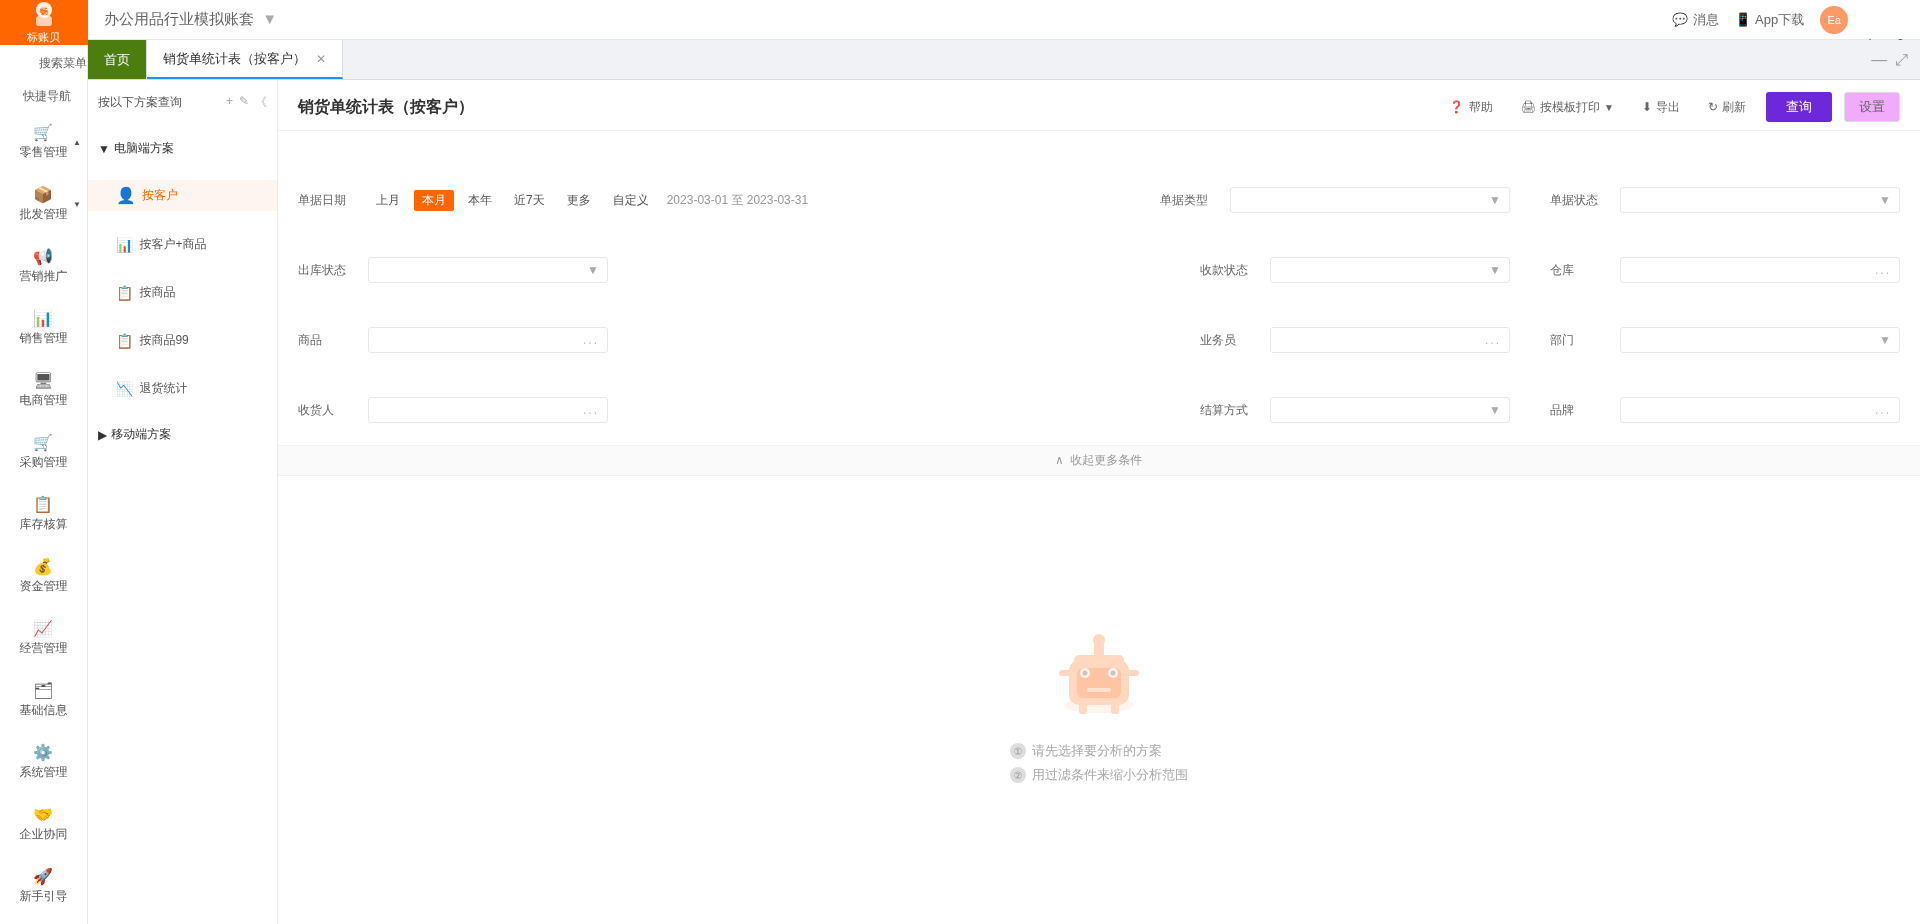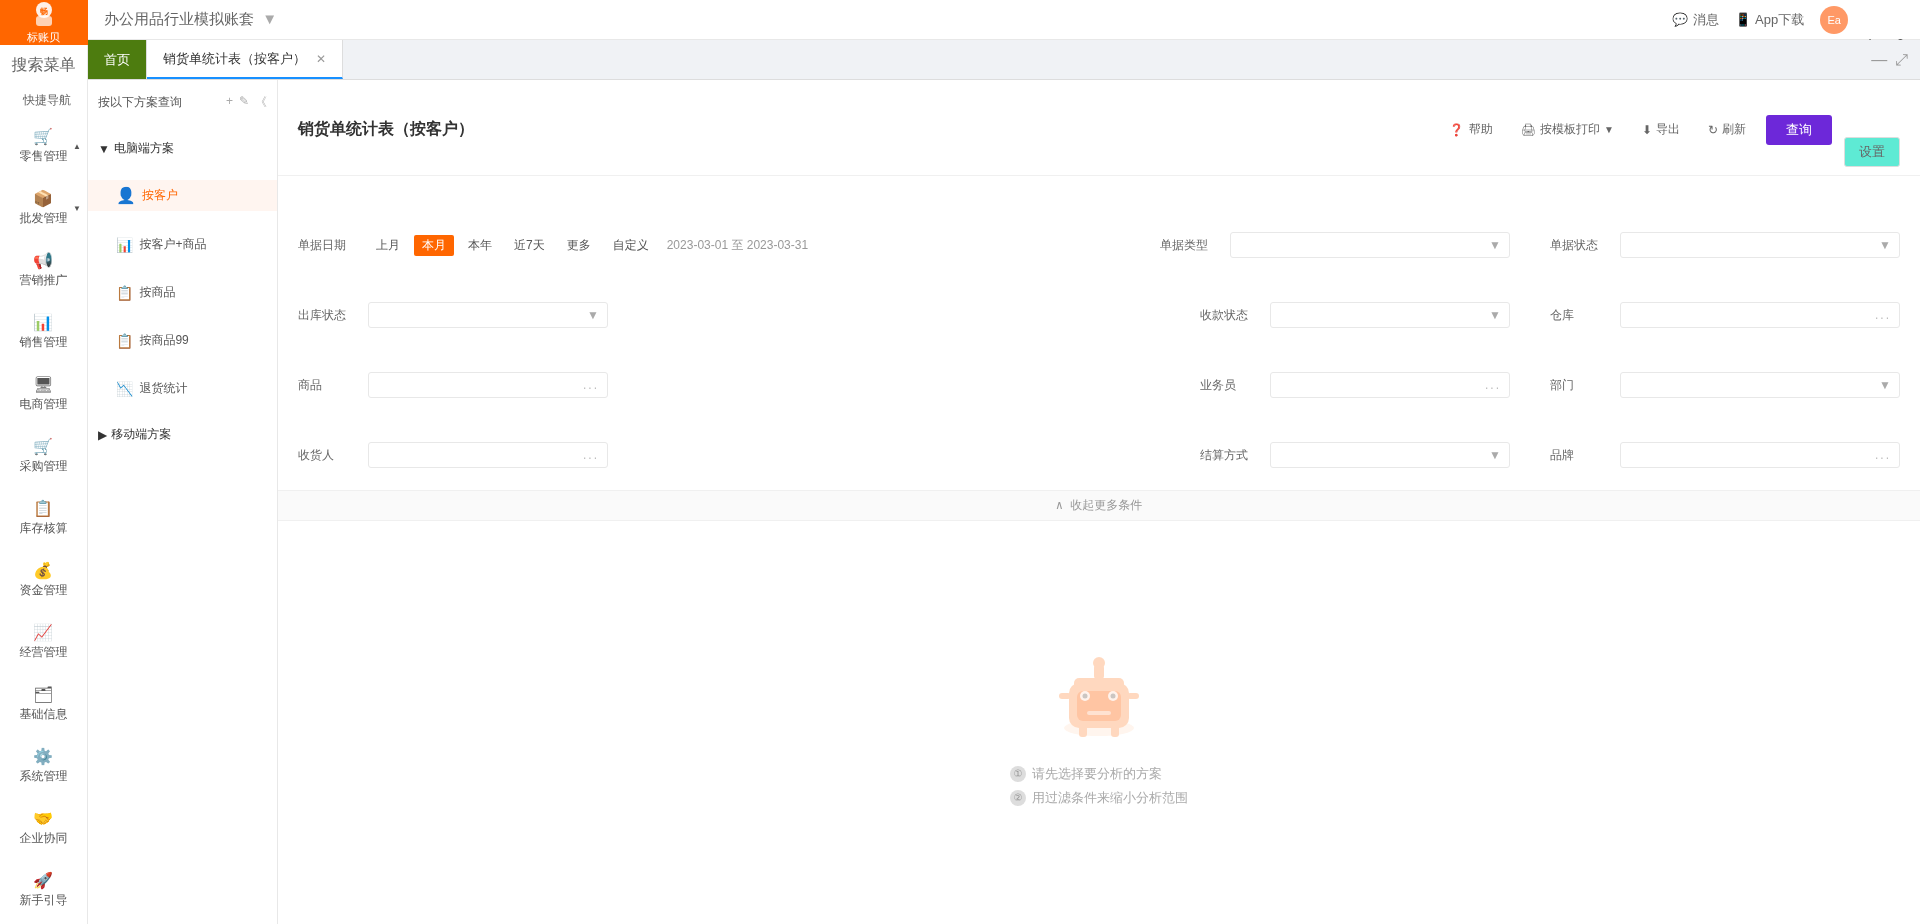--- a/index.html
+++ b/index.html
@@ -3,21 +3,21 @@
   <meta charset="utf-8">
   <style>
     * { box-sizing: border-box; margin: 0; padding: 0; }
     body { font-family: 'Microsoft YaHei', sans-serif; font-size: 13px; background: #f5f5f5; color: #333; display: flex; height: 924px; overflow: hidden; }
 
     
     .sidebar { width: 88px; background: #fff; border-right: 1px solid #e8e8e8; display: flex; flex-direction: column; align-items: center; padding-top: 0; z-index: 10; }
     .sidebar-logo { width: 88px; height: 56px; background: #ff6600; display: flex; flex-direction: column; align-items: center; justify-content: center; }
     .sidebar-logo .logo-text { color: #fff; font-size: 11px; margin-top: 2px; }
     .sidebar-logo .logo-icon { width: 32px; height: 28px; display: flex; align-items: center; justify-content: center; }
-    .sidebar-search { padding: 10px 0; width: 100%; text-align: center; color: #666; font-size: 16px; cursor: pointer; }
+    .sidebar-search { padding: 10px 0; width: 100%; text-align: right; color: #666; font-size: 12px; cursor: pointer; }
     .sidebar-nav { padding: 6px 16px; width: 100%; text-align: right; color: #666; font-size: 12px; cursor: pointer; }
     .sidebar-item { width: 100%; padding: 12px 0; text-align: center; font-size: 12px; color: #555; cursor: pointer; display: flex; flex-direction: column; align-items: center; gap: 2px; }
     .sidebar-item .item-icon { font-size: 16px; }
     .sidebar-item.has-arrow { position: relative; }
     .sidebar-item.has-arrow::after { content: '▲'; font-size: 8px; position: absolute; right: 6px; top: 50%; transform: translateY(-50%); }
     .sidebar-item.collapsed::after { content: '▼'; }
 
     
     .main-area { flex: 1; display: flex; flex-direction: column; overflow: hidden; }
 
@@ -53,21 +53,21 @@
 
     
     .right-panel { flex: 1; display: flex; flex-direction: column; overflow: hidden; background: #fff; }
 
     
     .page-title-bar { padding: 12px 20px 8px; display: flex; align-items: center; justify-content: space-between; border-bottom: 1px solid #f0f0f0; background: #fff; }
     .page-title { font-size: 16px; font-weight: 600; color: #333; }
     .title-actions { display: flex; align-items: center; gap: 12px; }
     .title-action-btn { display: flex; align-items: center; gap: 4px; font-size: 12px; color: #666; cursor: pointer; padding: 4px 8px; border-radius: 3px; }
     .btn-primary { background: #6d28d9; color: #fff; border: none; padding: 6px 20px; border-radius: 3px; cursor: pointer; font-size: 13px; }
-    .btn-secondary { background: #5eead4; color: #666; border: 1px solid #ddd; padding: 5px 14px; border-radius: 3px; cursor: pointer; font-size: 13px; margin-top: 45px; }
+    .btn-secondary { background: #f0abfc; color: #666; border: 1px solid #ddd; padding: 5px 14px; border-radius: 3px; cursor: pointer; font-size: 13px; }
 
     
     .filter-area { padding: 12px 20px; background: #fff; border-bottom: 1px solid #f0f0f0; }
     .filter-row { display: flex; align-items: center; margin-bottom: 10px; gap: 0; margin-top: 44px; }
     .filter-label { width: 70px; color: #666; font-size: 12px; flex-shrink: 0; }
     .date-tabs { display: flex; align-items: center; gap: 6px; }
     .date-tab { padding: 2px 8px; font-size: 12px; color: #555; cursor: pointer; border-radius: 2px; }
     .date-tab.active { background: #ff6600; color: #fff; border-radius: 2px; }
     .date-range { font-size: 12px; color: #999; margin-left: 4px; }
     .select-box { border: 1px solid #e8e8e8; border-radius: 3px; padding: 5px 8px; font-size: 12px; color: #555; background: #fff; min-width: 200px; display: flex; align-items: center; justify-content: space-between; cursor: pointer; }

